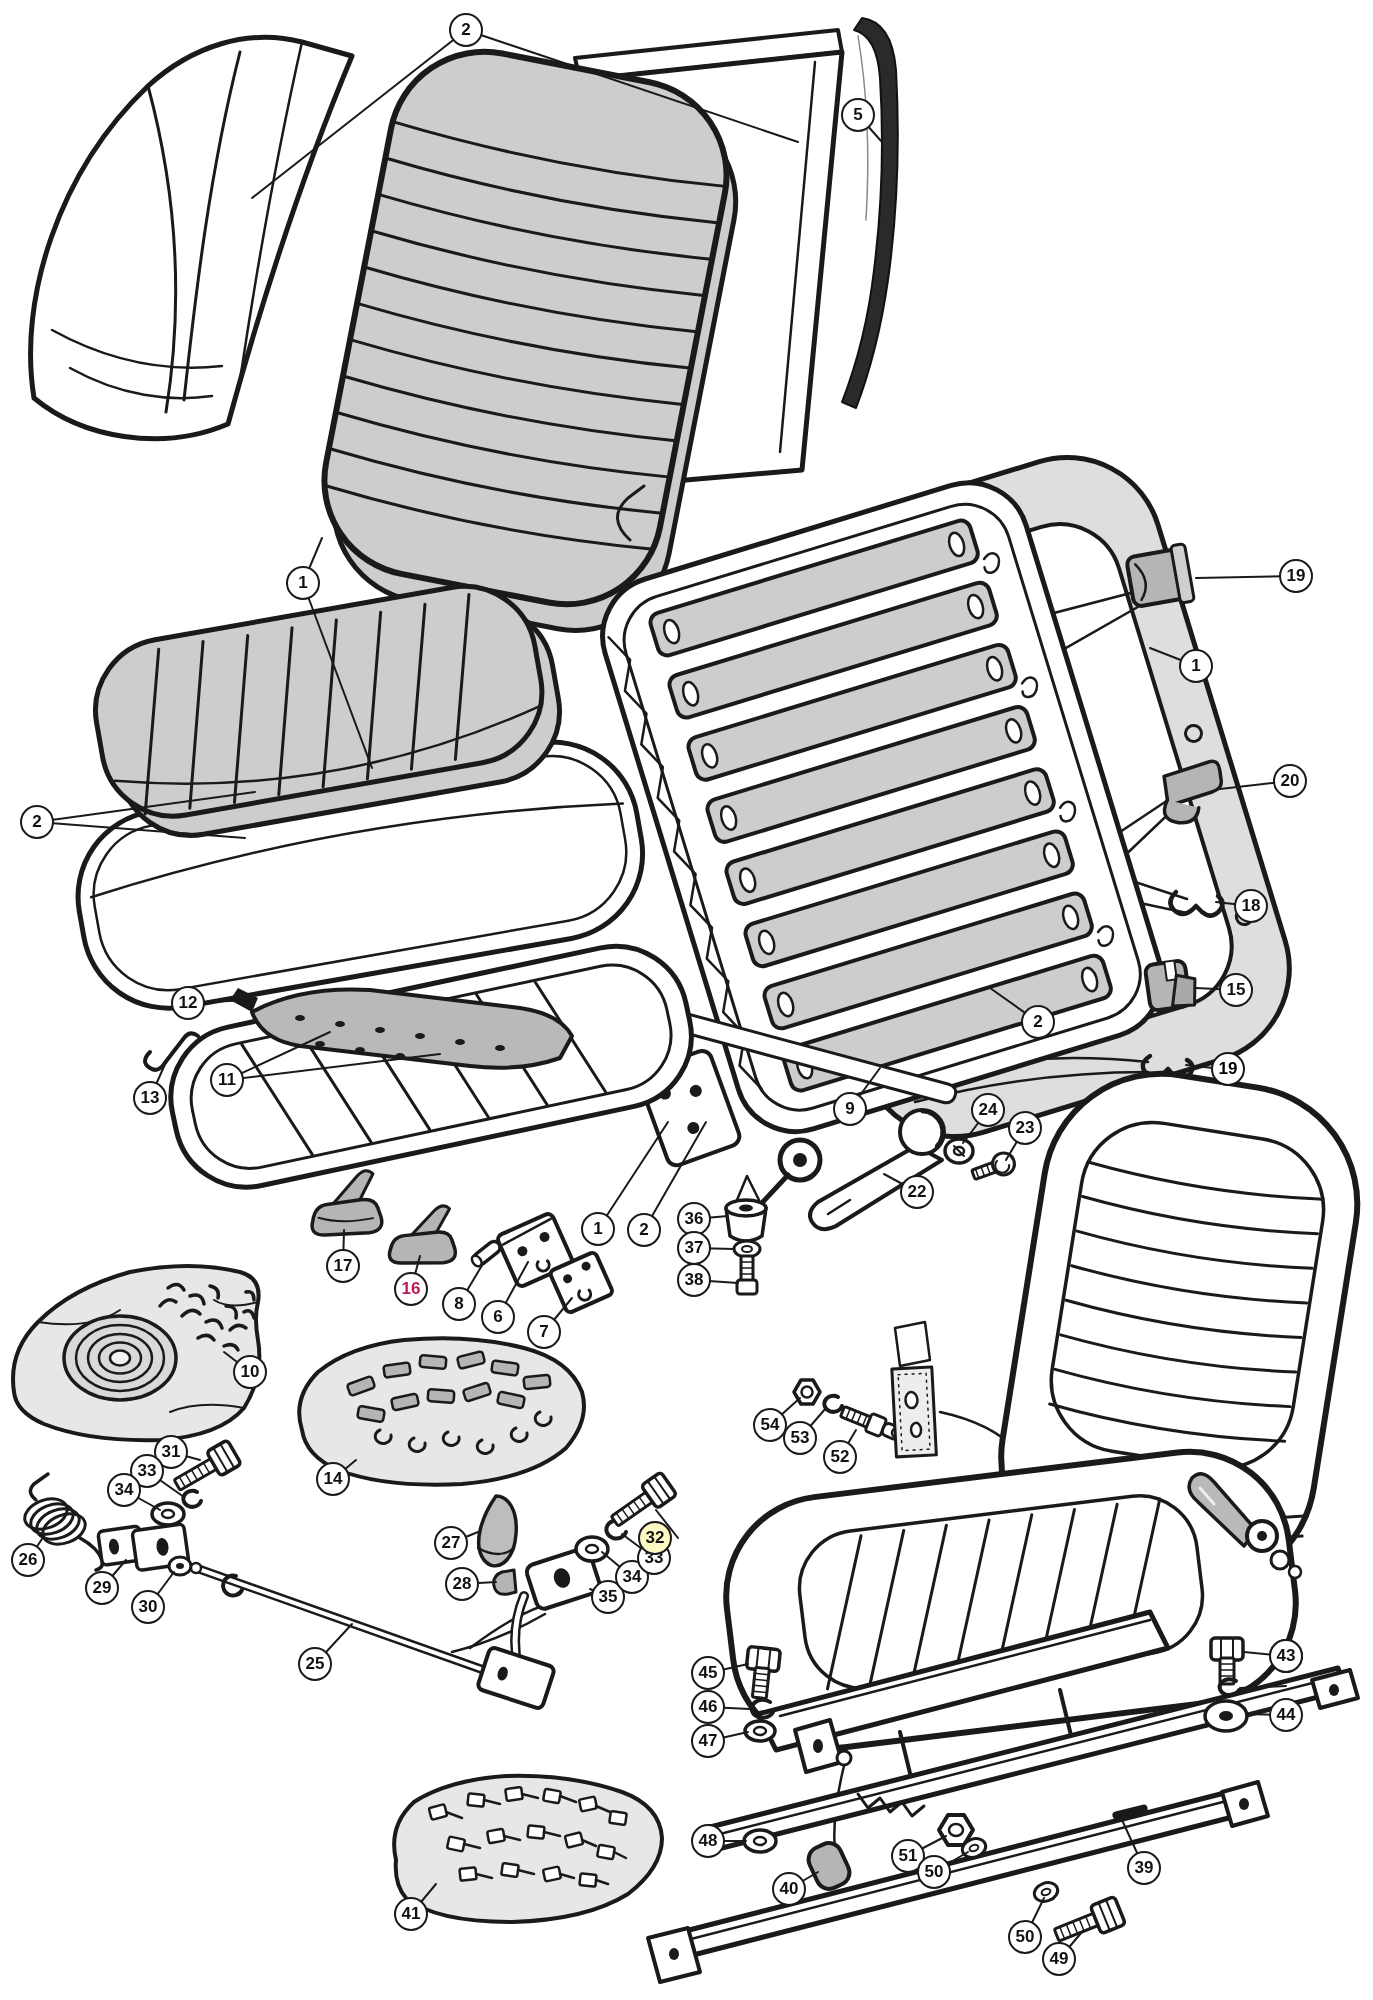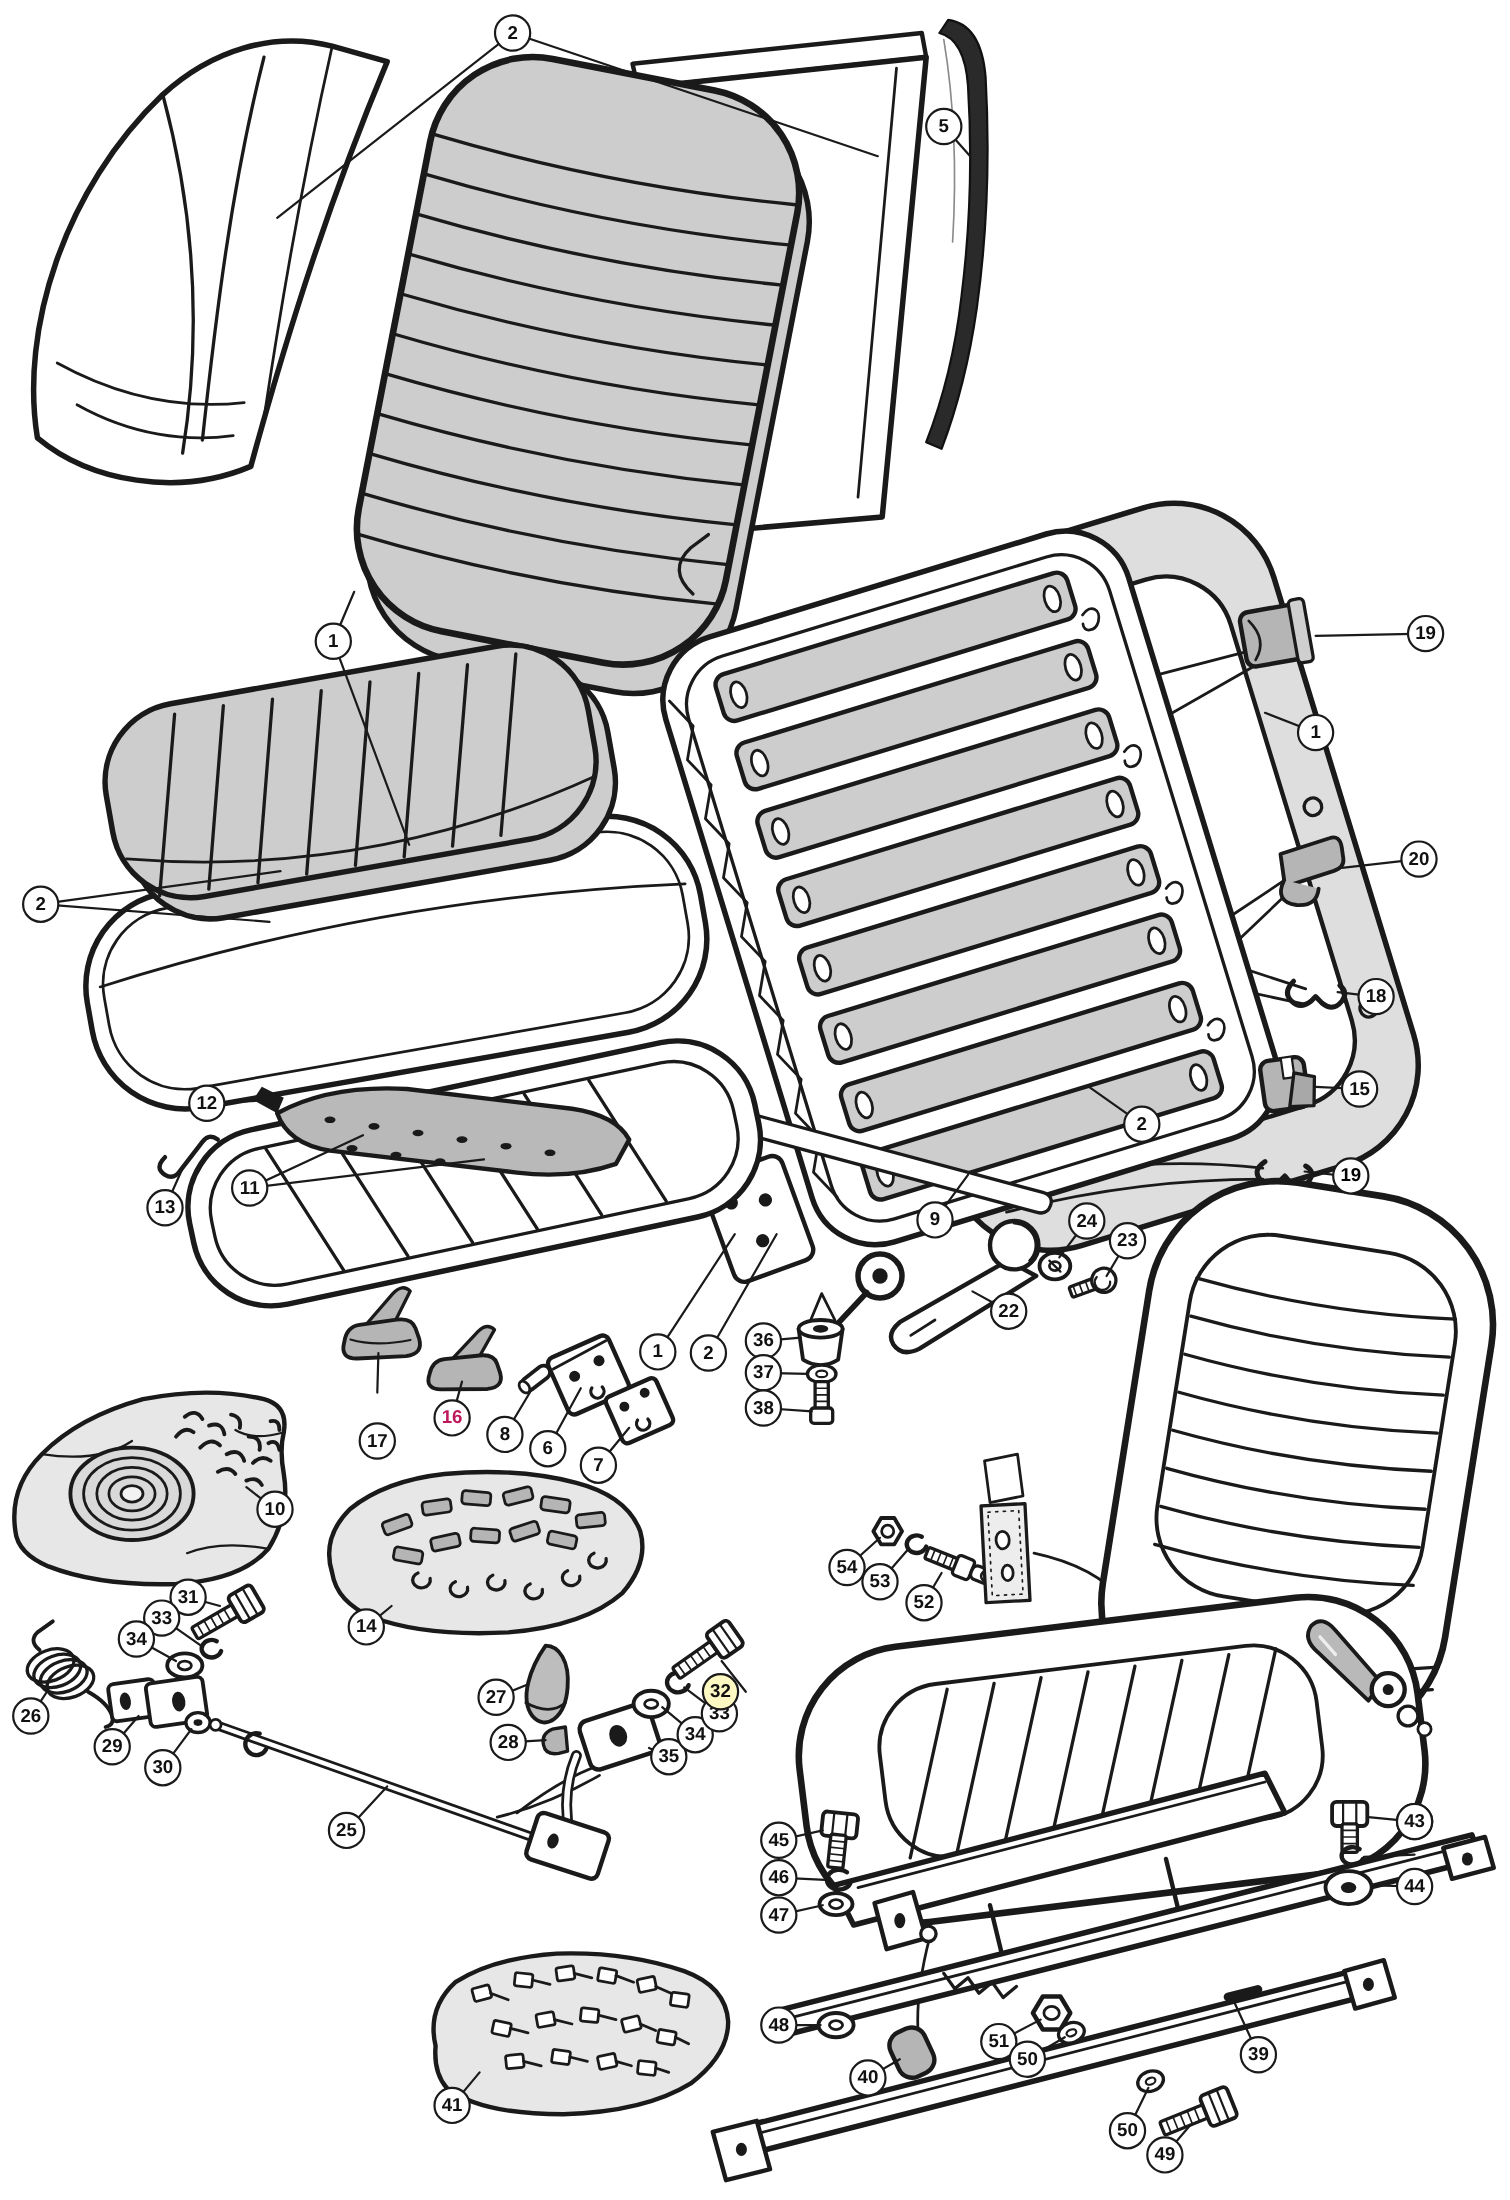--- a/index.html
+++ b/index.html
@@ -610,21 +610,21 @@
       <div class="callout" style="left: 850px; top: 1109px; background: rgb(255, 255, 255); border-color: rgb(26, 26, 26); color: rgb(17, 17, 17);">9</div>
       <div class="callout" style="left: 1228px; top: 1069px; background: rgb(255, 255, 255); border-color: rgb(26, 26, 26); color: #000000;">19</div>
       <div class="callout" style="left: 988px; top: 1110px; background: rgb(255, 255, 255); border-color: rgb(26, 26, 26); color: rgb(17, 17, 17);">24</div>
       <div class="callout" style="left: 1025px; top: 1128px; background: rgb(255, 255, 255); border-color: rgb(26, 26, 26); color: rgb(17, 17, 17);">23</div>
       <div class="callout" style="left: 917px; top: 1192px; background: rgb(255, 255, 255); border-color: rgb(26, 26, 26); color: rgb(17, 17, 17);">22</div>
       <div class="callout" style="left: 694px; top: 1219px; background: rgb(255, 255, 255); border-color: rgb(26, 26, 26); color: rgb(17, 17, 17);">36</div>
       <div class="callout" style="left: 694px; top: 1248px; background: rgb(255, 255, 255); border-color: rgb(26, 26, 26); color: rgb(17, 17, 17);">37</div>
       <div class="callout" style="left: 694px; top: 1280px; background: rgb(255, 255, 255); border-color: rgb(26, 26, 26); color: rgb(17, 17, 17);">38</div>
       <div class="callout" style="left: 598px; top: 1229px; background: rgb(255, 255, 255); border-color: rgb(26, 26, 26); color: rgb(17, 17, 17);">1</div>
       <div class="callout" style="left: 644px; top: 1230px; background: rgb(255, 255, 255); border-color: rgb(26, 26, 26); color: rgb(17, 17, 17);">2</div>
-      <div class="callout" style="left: 343px; top: 1266px; background: rgb(255, 255, 255); border-color: rgb(26, 26, 26); color: rgb(17, 17, 17); margin-top: 44px;">17</div>
+      <div class="callout" style="left: 343px; top: 1266px; background: rgb(255, 255, 255); border-color: rgb(26, 26, 26); color: rgb(17, 17, 17);">17</div>
       <div class="callout" style="left: 411px; top: 1289px; background: rgb(255, 255, 255); border-color: rgb(26, 26, 26); color: #be185d;">16</div>
       <div class="callout" style="left: 459px; top: 1304px; background: rgb(255, 255, 255); border-color: rgb(26, 26, 26); color: rgb(17, 17, 17);">8</div>
       <div class="callout" style="left: 498px; top: 1317px; background: rgb(255, 255, 255); border-color: rgb(26, 26, 26); color: rgb(17, 17, 17);">6</div>
       <div class="callout" style="left: 544px; top: 1332px; background: rgb(255, 255, 255); border-color: rgb(26, 26, 26); color: rgb(17, 17, 17);">7</div>
       <div class="callout" style="left: 250px; top: 1372px; background: rgb(255, 255, 255); border-color: rgb(26, 26, 26); color: rgb(17, 17, 17);">10</div>
       <div class="callout" style="left: 333px; top: 1479px; background: rgb(255, 255, 255); border-color: rgb(26, 26, 26); color: rgb(17, 17, 17);">14</div>
       <div class="callout" style="left: 171px; top: 1452px; background: rgb(255, 255, 255); border-color: rgb(26, 26, 26); color: rgb(17, 17, 17);">31</div>
       <div class="callout" style="left: 147px; top: 1471px; background: rgb(255, 255, 255); border-color: rgb(26, 26, 26); color: rgb(17, 17, 17);">33</div>
       <div class="callout" style="left: 124px; top: 1490px; background: rgb(255, 255, 255); border-color: rgb(26, 26, 26); color: rgb(17, 17, 17);">34</div>
       <div class="callout" style="left: 28px; top: 1560px; background: rgb(255, 255, 255); border-color: rgb(26, 26, 26); color: rgb(17, 17, 17);">26</div>

